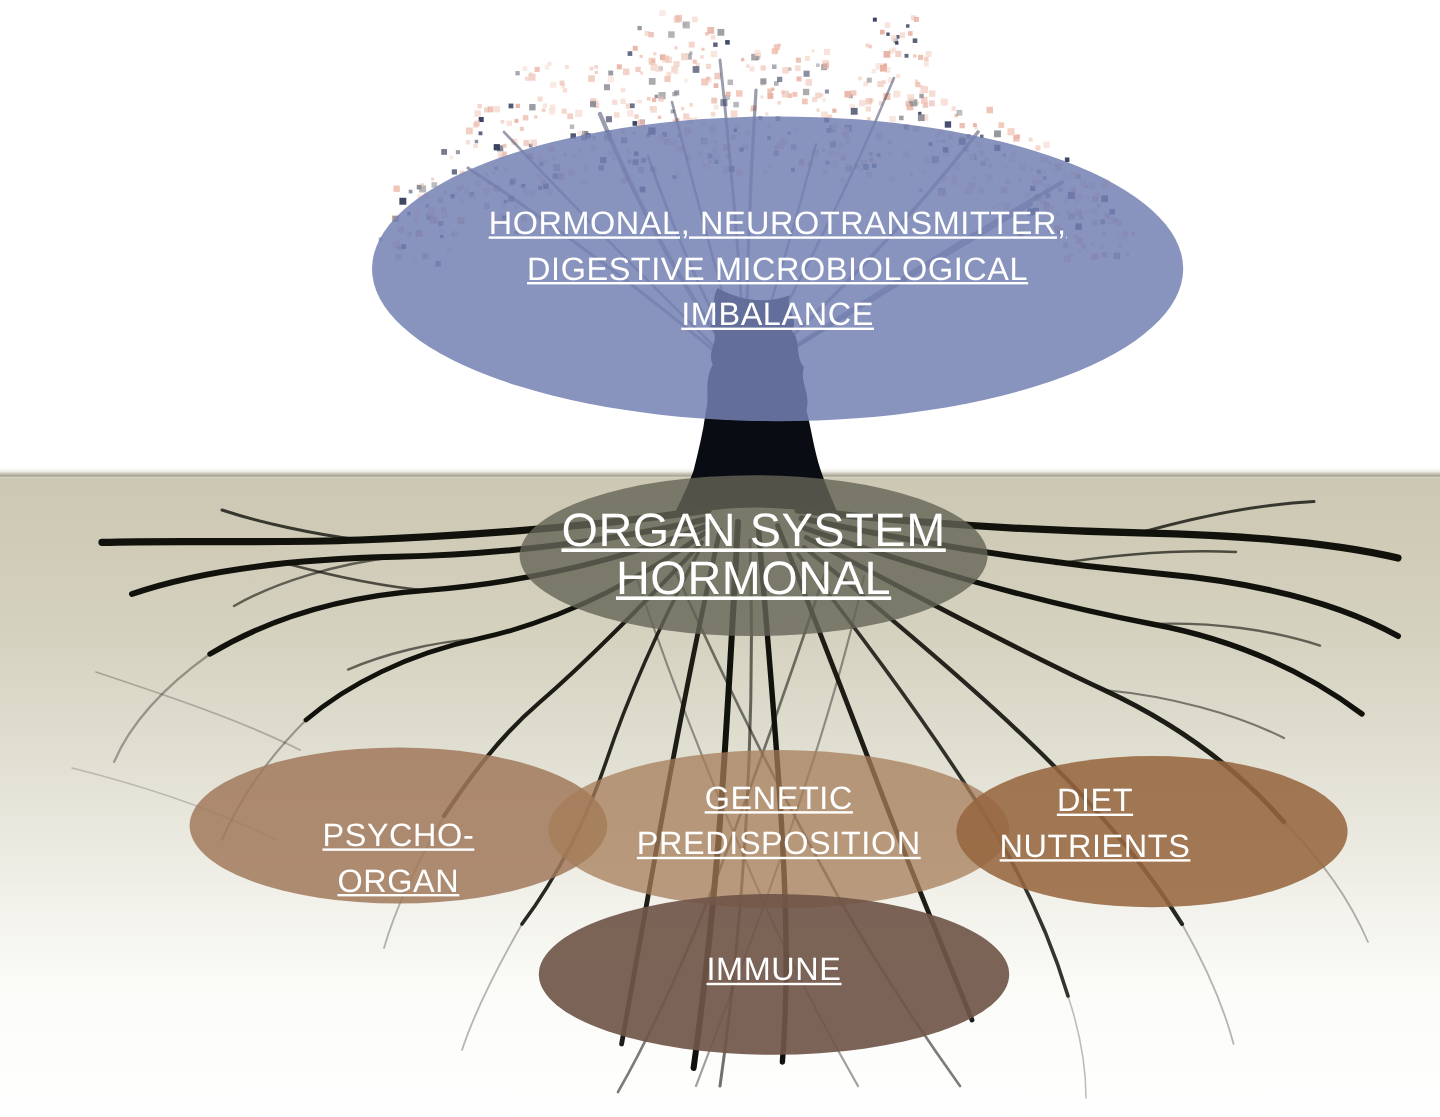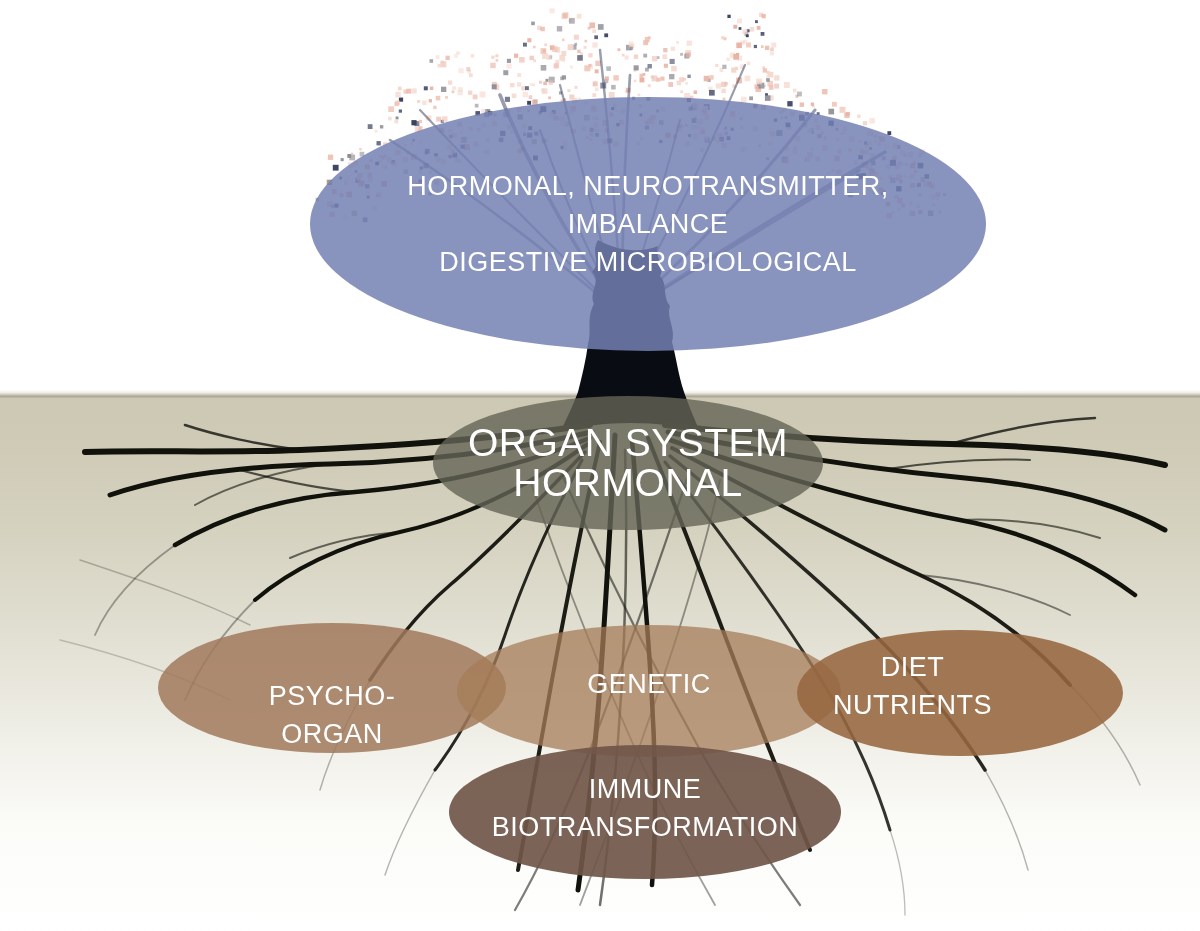--- a/index.html
+++ b/index.html
@@ -9,21 +9,21 @@
   }
   .sky{position:absolute;left:0;top:0;width:1200px;height:393px;background:#ffffff;}
   .horizon{position:absolute;left:0;top:390px;width:1200px;height:8px;
     background:linear-gradient(180deg,#ffffff 0%,#efede4 35%,#aaa795 80%,#c4c1ae 100%);}
   .ground{position:absolute;left:0;top:398px;width:1200px;height:533px;
     background:linear-gradient(180deg,#ccc8b4 0%,#cfcbb7 10%,#d5d2c0 25%,#e2e0d3 45%,#f1f0e9 65%,#fbfbf8 80%,#ffffff 100%);}
   .tree-svg{position:absolute;left:0;top:0;width:1200px;height:931px;}
   .node{
     position:absolute;border-radius:50%;
     display:flex;flex-direction:column;justify-content:center;align-items:center;
-    color:#ffffff;text-align:center;letter-spacing:0.5px;
+    color:#ffffff;text-align:center;letter-spacing:0.5px;text-decoration:underline;
   }
   .node .ln{white-space:nowrap;}
   .node-imbalance{left:310px;top:97px;width:676px;height:254px;font-size:27px;line-height:38px;}
   .node-organ{left:433px;top:396px;width:390px;height:134px;font-size:39px;line-height:40px;}
   .node-psycho{left:158px;top:623px;width:348px;height:130px;font-size:27px;line-height:38px;justify-content:flex-end;}
   .node-genetic{left:457px;top:625px;width:384px;height:132px;font-size:27px;line-height:38px;padding-bottom:14px;box-sizing:border-box;}
   .node-diet{left:797px;top:630px;width:326px;height:126px;font-size:27px;line-height:38px;padding-right:95px;padding-bottom:14px;box-sizing:border-box;}
   .node-detox{left:449px;top:745px;width:392px;height:134px;font-size:27px;line-height:38px;padding-bottom:8px;box-sizing:border-box;}
 </style>
 </head>
@@ -812,41 +812,41 @@
         <path d="M625,450 C628,550 625,650 618,740 C612,815 605,870 600,905" stroke="#12120c" stroke-width="2.5" opacity="0.6" fill="none" stroke-linecap="round"></path>
         <path d="M560,470 C600,560 650,660 700,750 C740,820 775,870 800,905" stroke="#12120c" stroke-width="2.2" opacity="0.55" fill="none" stroke-linecap="round"></path>
         <path d="M690,470 C660,560 625,660 590,750 C560,825 535,875 515,910" stroke="#12120c" stroke-width="2.2" opacity="0.55" fill="none" stroke-linecap="round"></path>
         <path d="M530,480 C560,570 600,670 640,760 C670,825 695,870 715,905" stroke="#12120c" stroke-width="1.8" opacity="0.4" fill="none" stroke-linecap="round"></path>
         <path d="M720,480 C700,570 670,660 640,745 C615,815 595,865 580,905" stroke="#12120c" stroke-width="1.8" opacity="0.4" fill="none" stroke-linecap="round"></path>
       </g>
   </svg>
 
   <div class="node node-imbalance" style="background: rgba(115, 128, 179, 0.85);">
     <div class="ln">HORMONAL, NEUROTRANSMITTER,</div>
+    <div class="ln">DIGESTIVE MICROBIOLOGICAL</div>
     <div class="ln">IMBALANCE</div>
-    <div class="ln">DIGESTIVE MICROBIOLOGICAL</div>
   </div>
 
   <div class="node node-organ" style="background: rgba(100, 100, 86, 0.8);">
     <div class="ln">ORGAN SYSTEM</div>
     <div class="ln">HORMONAL</div>
   </div>
 
   <div class="node node-psycho" style="background: rgba(161, 121, 92, 0.85);">
     <div class="ln">PSYCHO-</div>
     <div class="ln">ORGAN</div>
   </div>
 
   <div class="node node-genetic" style="background: rgba(165, 124, 88, 0.75);">
     <div class="ln">GENETIC</div>
+    <div class="ln">PREDISPOSITION</div>
   </div>
 
   <div class="node node-diet" style="background: rgba(150, 103, 64, 0.88); text-align: center;">
     <div class="ln">DIET</div>
     <div class="ln">NUTRIENTS</div>
   </div>
 
   <div class="node node-detox" style="background: rgba(112, 86, 73, 0.92);">
     <div class="ln">IMMUNE</div>
-    <div class="ln">BIOTRANSFORMATION</div>
   </div>
 
 </div>
 
 </body></html>

